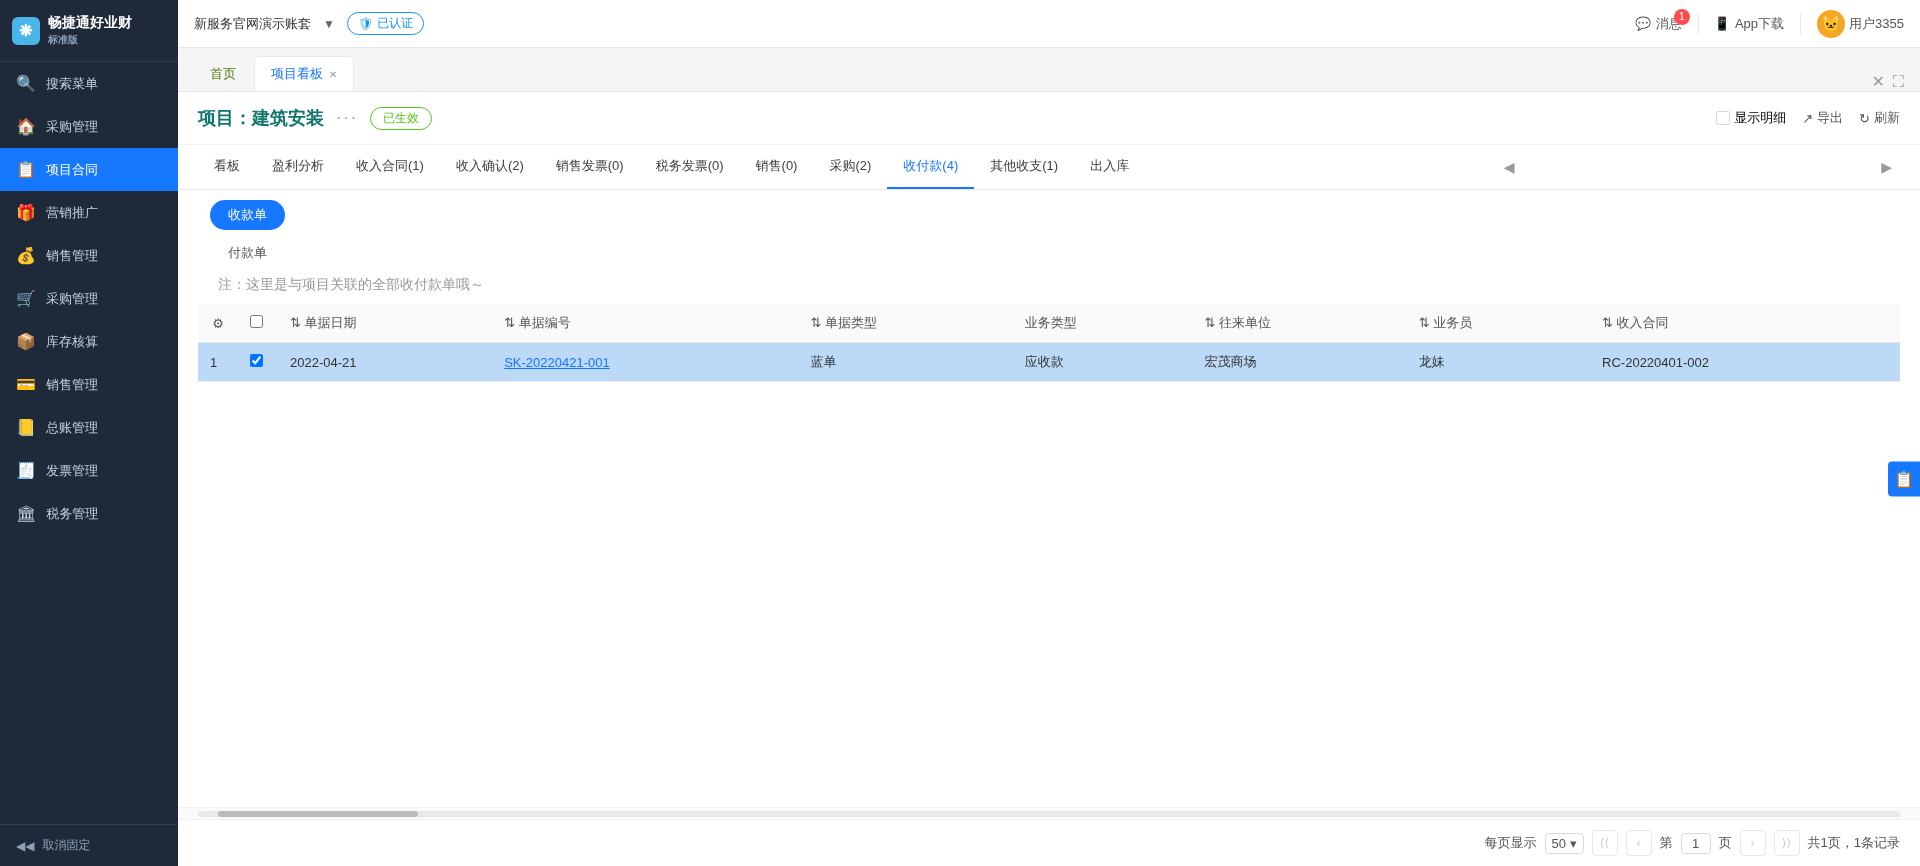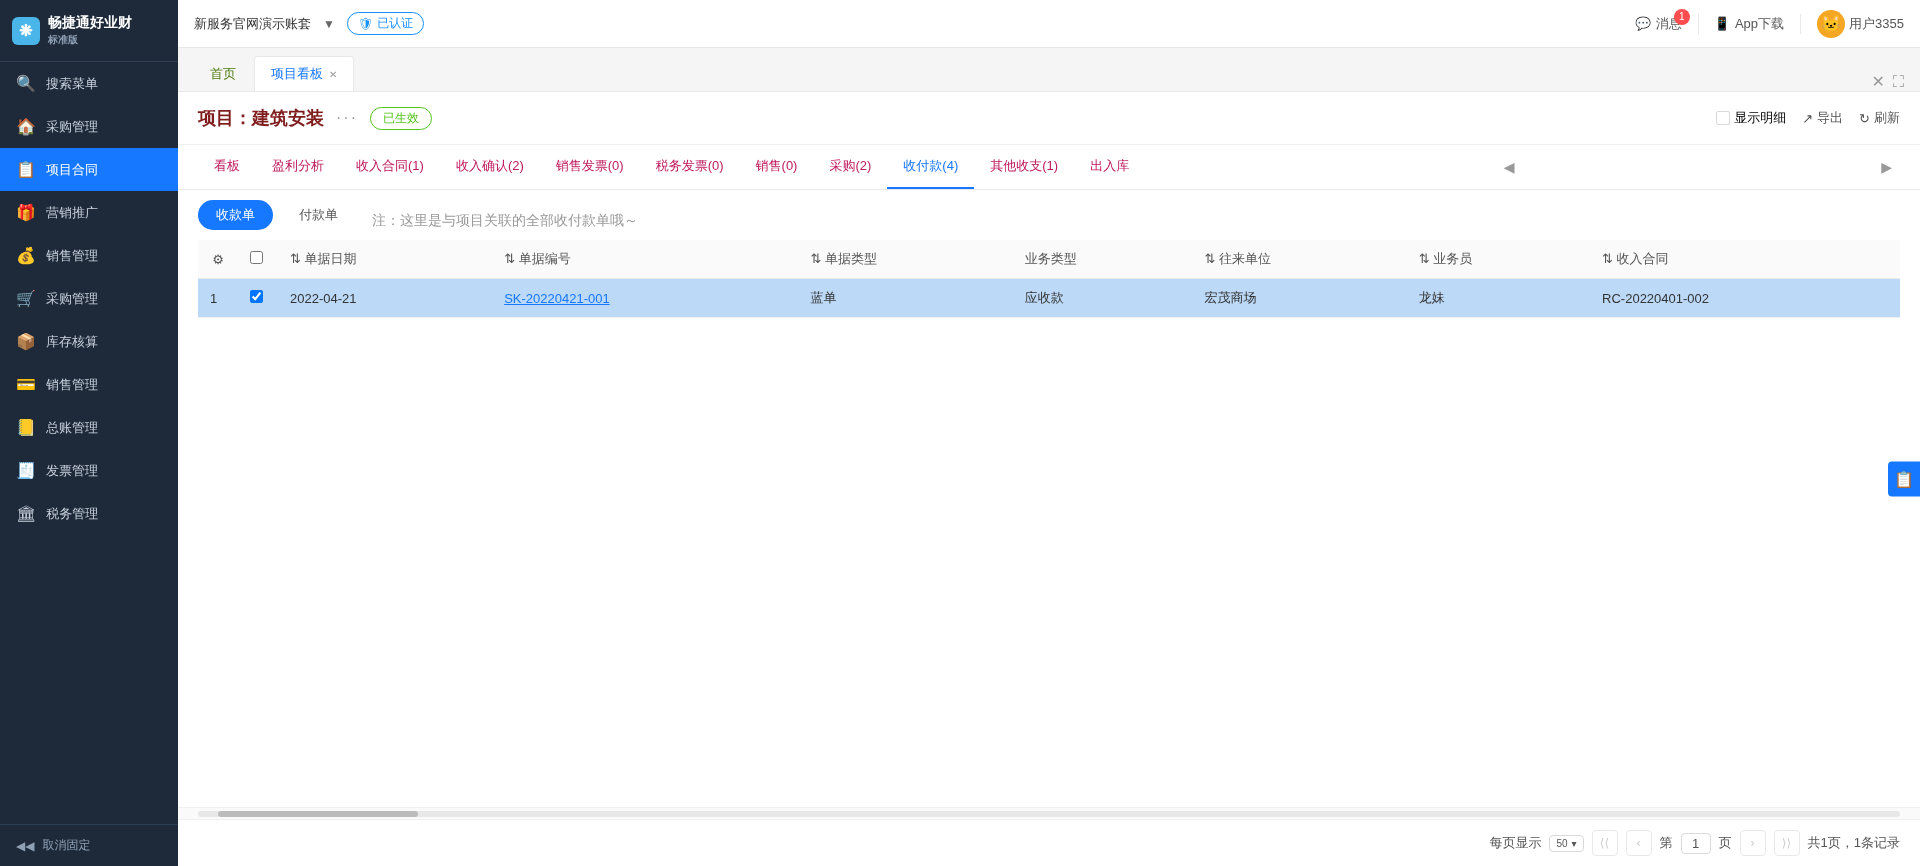--- a/index.html
+++ b/index.html
@@ -205,21 +205,21 @@
       display: flex;
       align-items: center;
       padding: 14px 20px;
       border-bottom: 1px solid #f0f0f0;
       gap: 12px;
       flex-shrink: 0;
     }
     .project-title {
       font-size: 18px;
       font-weight: bold;
-      color: #7f1d1d;
+      color: #0f766e;
     }
     .more-btn {
       color: #999;
       cursor: pointer;
       font-size: 16px;
       letter-spacing: 2px;
     }
     .status-badge {
       border: 1px solid #52c41a;
       color: #52c41a;
@@ -258,44 +258,45 @@
       padding: 0 20px;
       border-bottom: 1px solid #e8e8e8;
       gap: 0;
       flex-shrink: 0;
       overflow-x: hidden;
     }
     .sub-nav-item {
       padding: 12px 16px;
       cursor: pointer;
       font-size: 13px;
-      color: #be185d;
+      color: #404040;
       white-space: nowrap;
       border-bottom: 2px solid transparent;
     }
     .sub-nav-item.active {
       color: #1677ff;
       border-bottom: 2px solid #1677ff;
       font-weight: 500;
     }
     .sub-nav-arrow {
       padding: 8px;
       cursor: pointer;
       color: #999;
       font-size: 14px;
       margin-left: auto;
     }
 
     
     .tab-buttons-row {
       display: flex;
-      align-items: flex-end;
-      padding: 10px 20px;
+      align-items: flex-start;
+      padding: 10px 32px;
       gap: 8px;
       flex-shrink: 0;
+      flex-direction: column;
     }
     .tab-btn {
       padding: 6px 18px;
       border-radius: 18px;
       font-size: 13px;
       cursor: pointer;
       border: none;
     }
     .tab-btn.active {
       background: #1677ff;
@@ -392,21 +393,21 @@
       gap: 8px;
       font-size: 13px;
       color: #555;
       flex-shrink: 0;
       border-top: 1px solid #f0f0f0;
     }
     .page-select {
       border: 1px solid #d9d9d9;
       border-radius: 4px;
       padding: 2px 6px;
-      font-size: 10px;
+      font-size: 13px;
       display: flex;
       align-items: center;
       gap: 4px;
       cursor: pointer;
     }
     .page-btn {
       width: 26px;
       height: 26px;
       border: 1px solid #d9d9d9;
       border-radius: 4px;

